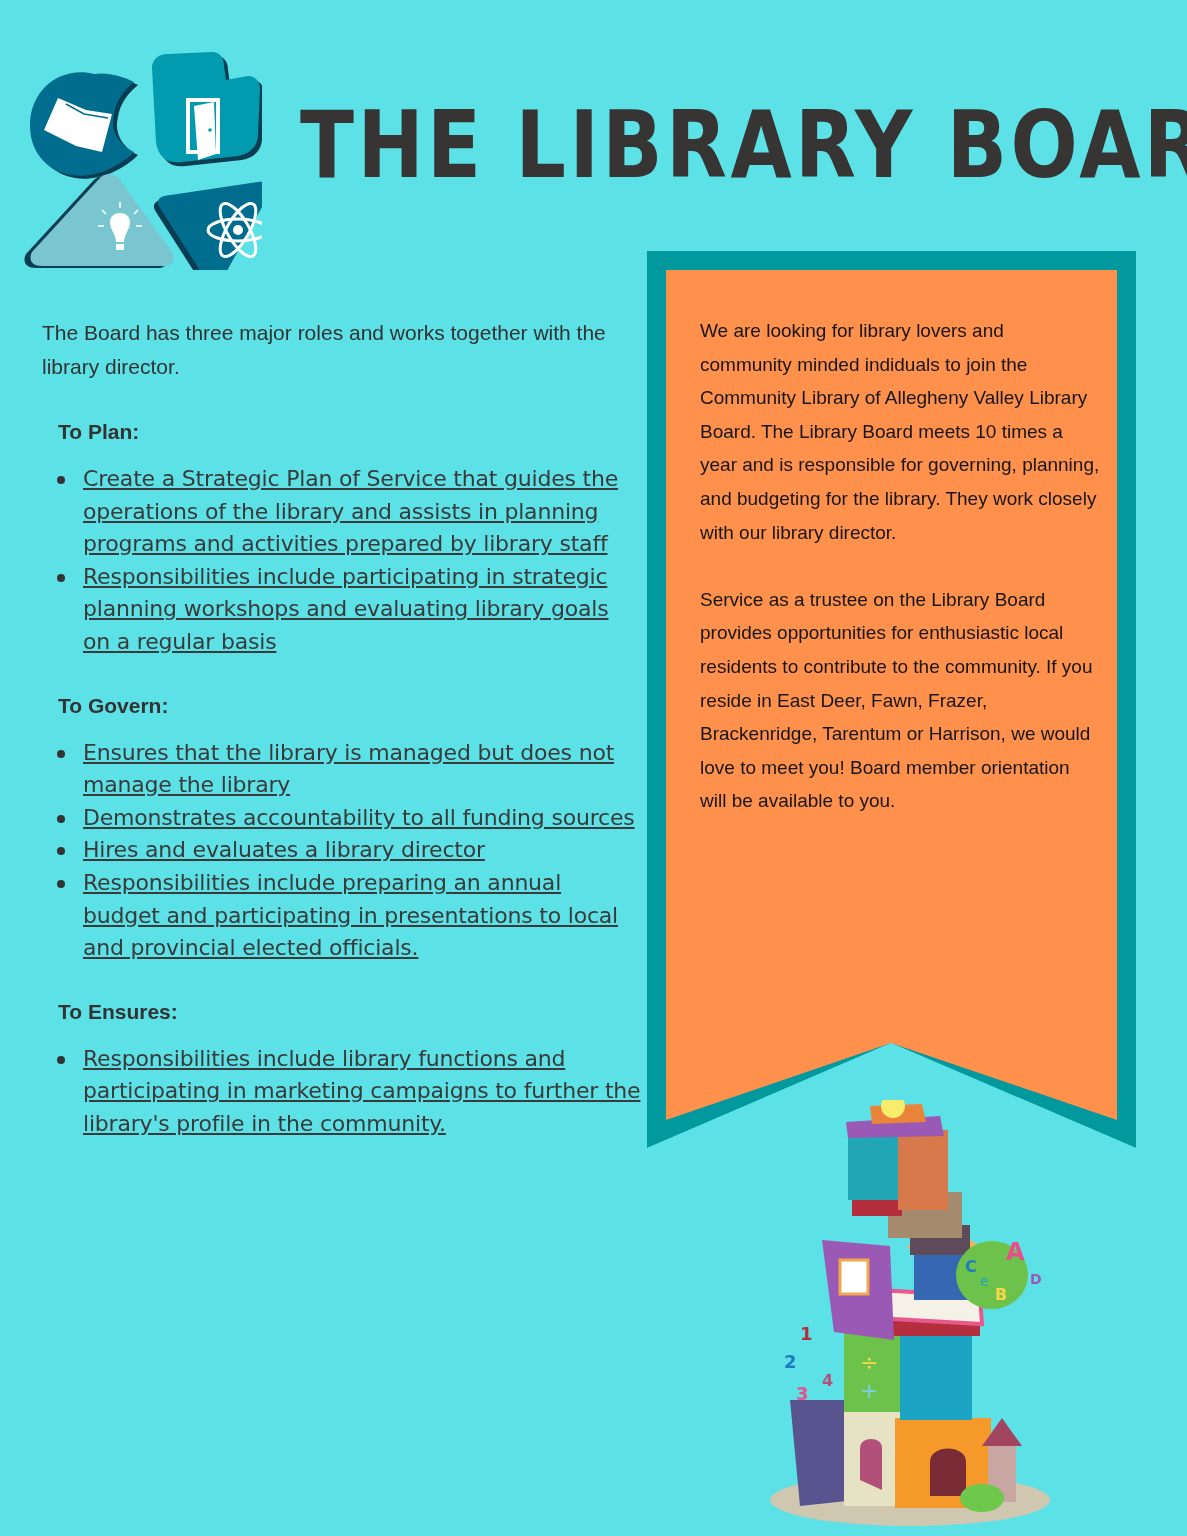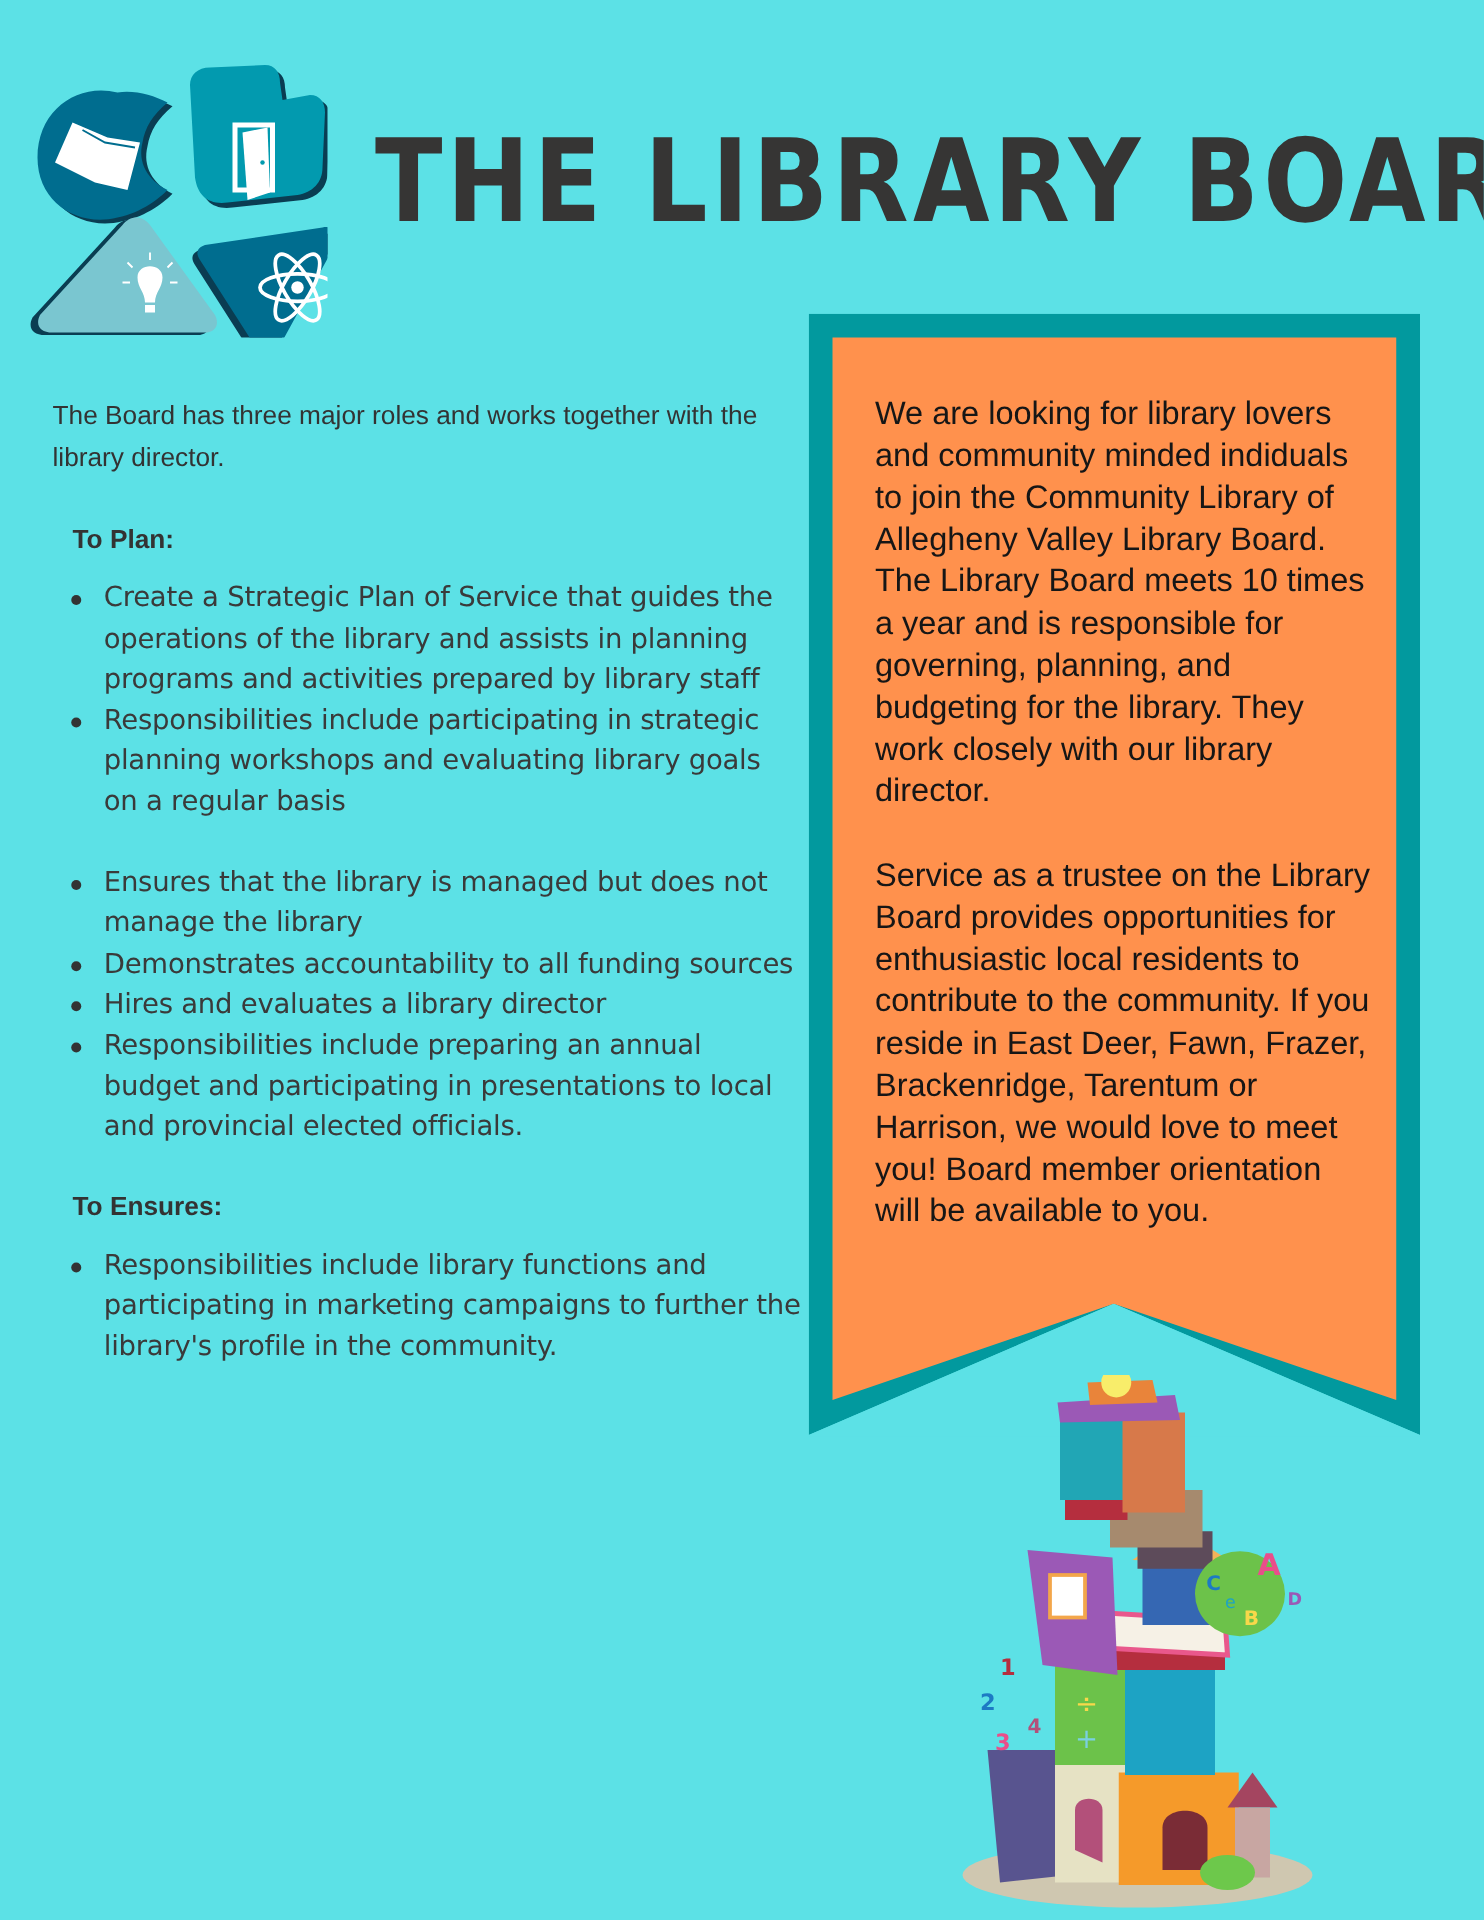--- a/index.html
+++ b/index.html
@@ -21,34 +21,34 @@
     position: absolute; left: 42px; top: 316px; width: 600px;
   }
   .intro {
     font-weight: normal; font-size: 21px; line-height: 34px; color: #333;
     margin: 0 0 33px 0;
   }
   .sec-h {
     font-weight: bold; font-size: 21px; line-height: 30px; color: #333; margin: 16px;
   }
   ul.bul {
-    margin: 0 0 32px 0; padding: 0 0 0 41px; list-style: none;
+    margin: 0 0 32px 0; padding: 0 0 0 41px; list-style: none; text-decoration: underline;
   }
   ul.bul li {
     position: relative; font-family: "DejaVu Sans", sans-serif;
     font-size: 22px; line-height: 32.6px; color: #3a3a3a; letter-spacing: -0.2px;
   }
   ul.bul li::before {
     content: ""; position: absolute; left: -26px; top: 13px;
     width: 8px; height: 8px; border-radius: 50%; background: #333;
   }
   .banner { position: absolute; left: 647px; top: 251px; width: 489px; height: 898px; }
   .banner-text {
     position: absolute; left: 700px; top: 314px; width: 400px;
-    font-family: "Liberation Sans", sans-serif; font-size: 26px; line-height: 33.6px;
+    font-family: "Liberation Sans", sans-serif; font-size: 19px; line-height: 33.6px;
     color: #161616;
   }
   .banner-text p { margin: 0 0 33.6px 0; }
   .tower { position: absolute; left: 760px; top: 1100px; width: 300px; height: 430px; }
 </style>
 </head>
 <body>
 
 <svg class="logo" viewBox="0 0 240 240">
 
@@ -91,20 +91,21 @@
 
 <div class="left">
   <p class="intro">The Board has three major roles and works together with the library director.</p>
 
   <p class="sec-h">To Plan:</p>
   <ul class="bul">
     <li>Create a Strategic Plan of Service that guides the operations of the library and assists in planning programs and activities prepared by library staff</li>
     <li>Responsibilities include participating in strategic planning workshops and evaluating library goals on a regular basis</li>
   </ul>
 
+  <p class="sec-h">To Govern:</p>
   <ul class="bul">
     <li>Ensures that the library is managed but does not manage the library</li>
     <li>Demonstrates accountability to all funding sources</li>
     <li>Hires and evaluates a library director</li>
     <li>Responsibilities include preparing an annual budget and participating in presentations to local and provincial elected officials.</li>
   </ul>
 
   <p class="sec-h">To Ensures:</p>
   <ul class="bul">
     <li>Responsibilities include library functions and participating in marketing campaigns to further the library's profile in the community.</li>

